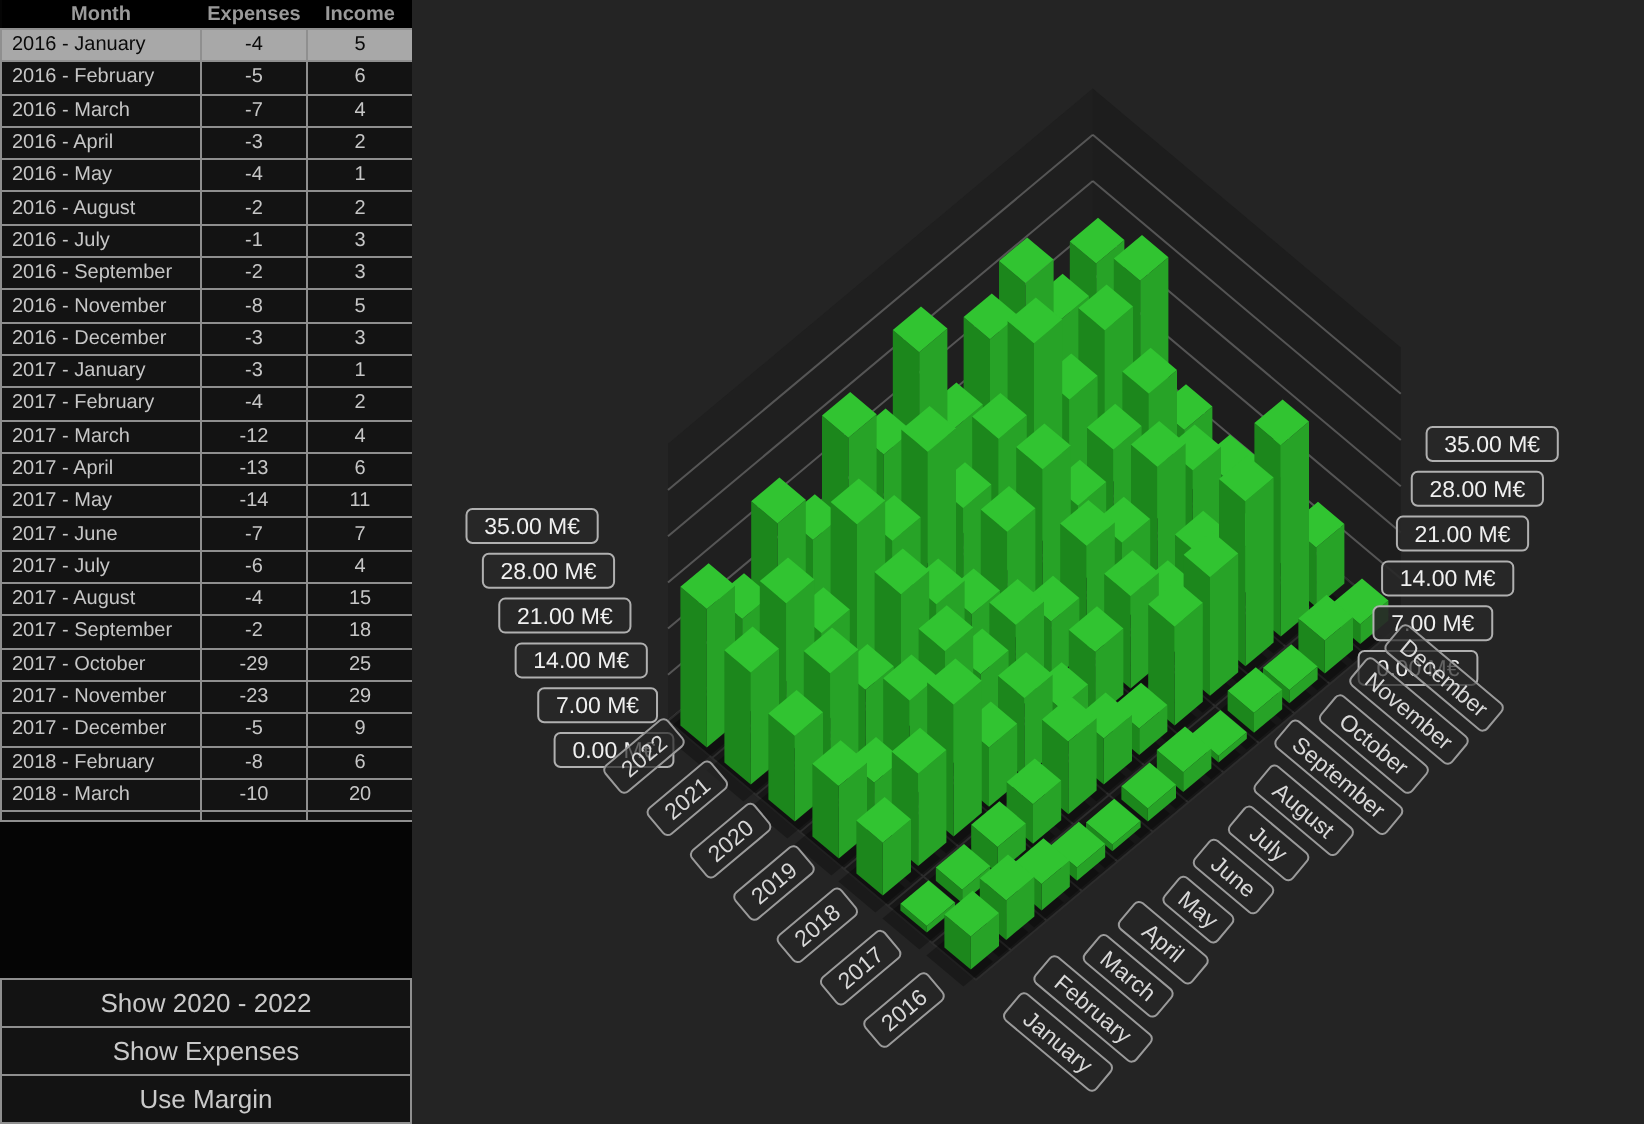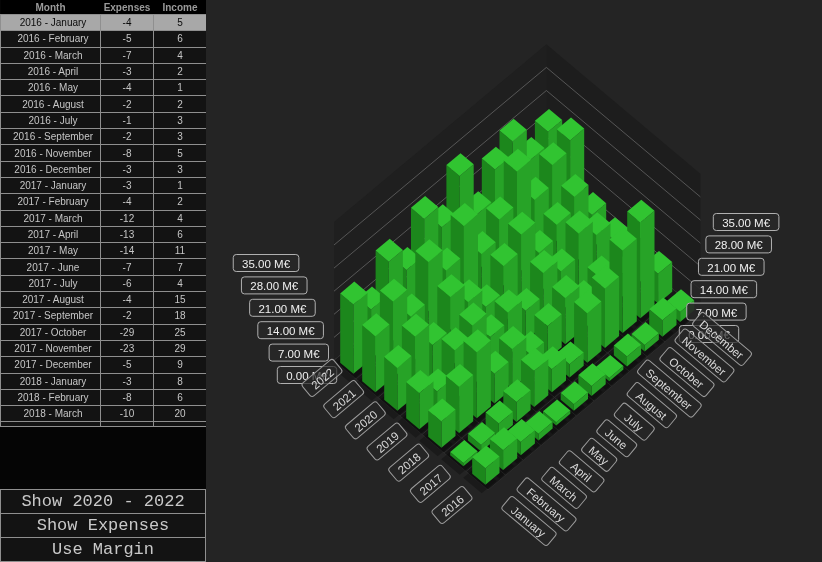--- a/index.html
+++ b/index.html
@@ -9,29 +9,29 @@
   
   .sidebar{position:absolute;left:0;top:0;width:206px;height:562px;background:#050505;}
   table.datatable{border-collapse:collapse;table-layout:fixed;width:206px;}
   table.datatable col.c-month{width:100px;}
   table.datatable col.c-exp{width:53px;}
   table.datatable col.c-inc{width:53px;}
   table.datatable th{height:14px;font-size:10px;font-weight:bold;color:#9a9a9a;
     background:#000;border:none;padding:0;}
   table.datatable td{height:15.3px;font-size:10px;color:#c6c6c6;background:#131313;
     border:1px solid #8f8f8f;padding:0;white-space:nowrap;overflow:hidden;}
-  table.datatable td.month{padding-left:5px;text-align:center;}
+  table.datatable td.month{padding-left:5px;text-align:left;}
   table.datatable td.num{text-align:center;}
   table.datatable tr.selected td{background:#a8a8a8;color:#0a0a0a;}
   table.datatable tr.partial td{height:4px;}
 
   .btn-stack{position:absolute;left:0;bottom:0;width:206px;}
   .btn-stack button{display:block;width:206px;height:25px;margin-top:-1px;
-    background:#131313;border:1px solid #8f8f8f;color:#c9c9c9;font-size:17px;
-    font-family:Liberation Mono, monospace;box-sizing:border-box;cursor:pointer;}
+    background:#131313;border:1px solid #8f8f8f;color:#c9c9c9;font-size:13px;
+    font-family:Liberation Sans, sans-serif;box-sizing:border-box;cursor:pointer;}
 
   
   .chart-area{position:absolute;left:206px;top:0;width:616px;height:562px;background:#242424;}
   svg text{font-family:"Liberation Sans",sans-serif;}
 </style>
 </head>
 <body>
 
 <div class="app">
 
@@ -152,25 +152,20 @@
           </tr>
           <tr>
             <td class="month">2017 - November</td>
             <td class="num">-23</td>
             <td class="num">29</td>
           </tr>
           <tr>
             <td class="month">2017 - December</td>
             <td class="num">-5</td>
             <td class="num">9</td>
-          </tr>
-          <tr>
-            <td class="month">2018 - January</td>
-            <td class="num">-3</td>
-            <td class="num">8</td>
           </tr>
           <tr>
             <td class="month">2018 - February</td>
             <td class="num">-8</td>
             <td class="num">6</td>
           </tr>
           <tr>
             <td class="month">2018 - March</td>
             <td class="num">-10</td>
             <td class="num">20</td>

